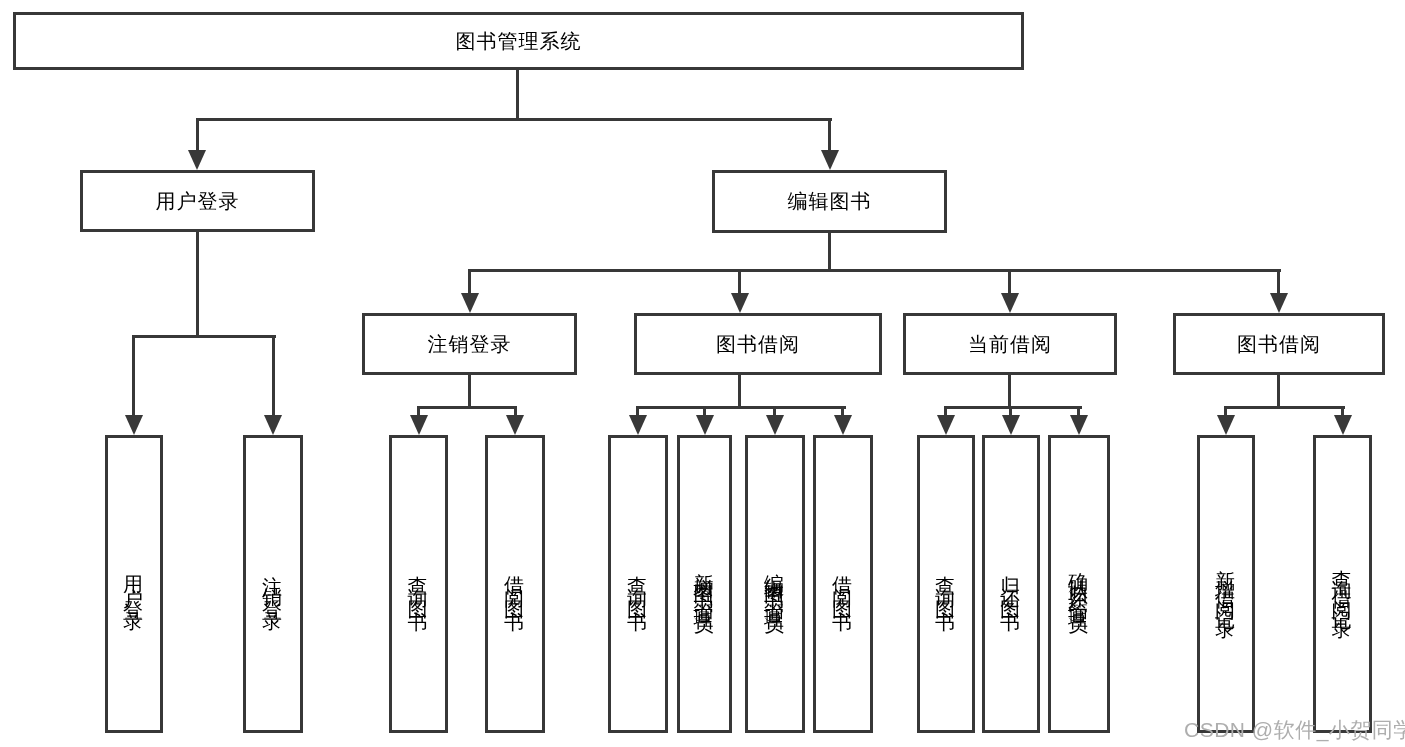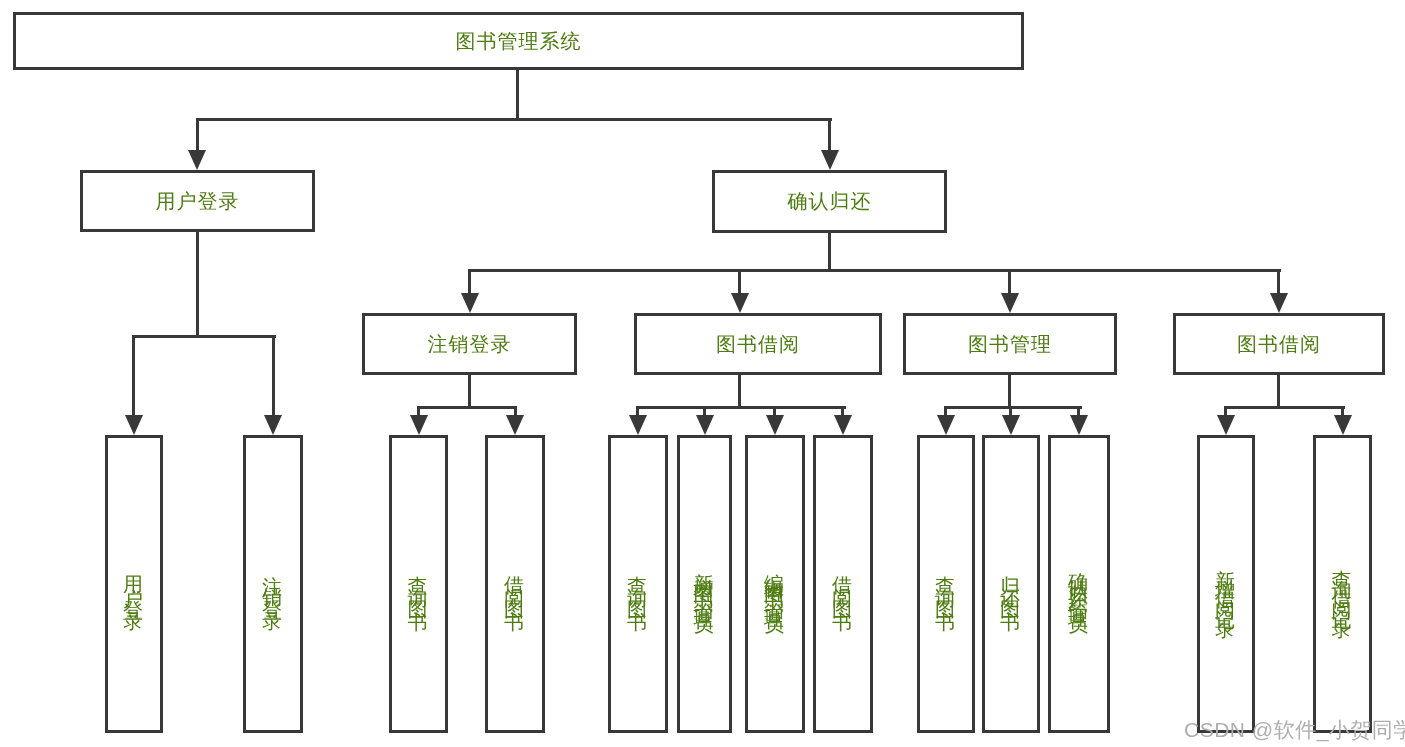--- a/index.html
+++ b/index.html
@@ -9,21 +9,21 @@
     height: 747px;
     background: #ffffff;
     font-family: "Liberation Sans", "DejaVu Sans", sans-serif;
     overflow: hidden;
   }
   .node {
     position: absolute;
     box-sizing: border-box;
     background: #ffffff;
     border: 3px solid #383838;
-    color: #4d7c0f;
+    color: #000000;
     display: flex;
     align-items: center;
     justify-content: center;
     font-size: 20px;
     letter-spacing: 1px;
     text-align: center;
   }
   .vnode {
     writing-mode: vertical-rl;
     text-orientation: mixed;
@@ -60,21 +60,21 @@
   <div class="node" style="left:13px; top:12px; width:1011px; height:58px;">图书管理系统</div>
 
   <div class="vline" style="left:516px; top:70px; height:50px;"></div>
   <div class="hline" style="left:196px; top:118px; width:636px;"></div>
   <div class="vline" style="left:196px; top:118px; height:35px;"></div>
   <div class="arrow" style="left:188px; top:150px;"></div>
   <div class="vline" style="left:828px; top:118px; height:35px;"></div>
   <div class="arrow" style="left:821px; top:150px;"></div>
 
   <div class="node" style="left:80px; top:170px; width:235px; height:62px;">用户登录</div>
-  <div class="node" style="left:712px; top:170px; width:235px; height:63px;">确认归还</div>
+  <div class="node" style="left:712px; top:170px; width:235px; height:63px;">编辑图书</div>
 
   <div class="vline" style="left:196px; top:232px; height:105px;"></div>
   <div class="hline" style="left:132px; top:335px; width:144px;"></div>
   <div class="vline" style="left:132px; top:335px; height:83px;"></div>
   <div class="arrow" style="left:125px; top:415px;"></div>
   <div class="vline" style="left:272px; top:335px; height:83px;"></div>
   <div class="arrow" style="left:264px; top:415px;"></div>
 
   <div class="vline" style="left:828px; top:233px; height:39px;"></div>
   <div class="hline" style="left:468px; top:269px; width:813px;"></div>
@@ -82,21 +82,21 @@
   <div class="arrow" style="left:461px; top:293px;"></div>
   <div class="vline" style="left:738px; top:269px; height:27px;"></div>
   <div class="arrow" style="left:731px; top:293px;"></div>
   <div class="vline" style="left:1008px; top:269px; height:27px;"></div>
   <div class="arrow" style="left:1001px; top:293px;"></div>
   <div class="vline" style="left:1277px; top:269px; height:27px;"></div>
   <div class="arrow" style="left:1270px; top:293px;"></div>
 
   <div class="node" style="left:362px; top:313px; width:215px; height:62px;">注销登录</div>
   <div class="node" style="left:634px; top:313px; width:248px; height:62px;">图书借阅</div>
-  <div class="node" style="left:903px; top:313px; width:214px; height:62px;">图书管理</div>
+  <div class="node" style="left:903px; top:313px; width:214px; height:62px;">当前借阅</div>
   <div class="node" style="left:1173px; top:313px; width:212px; height:62px;">图书借阅</div>
 
   <div class="vline" style="left:468px; top:375px; height:33px;"></div>
   <div class="hline" style="left:417px; top:406px; width:100px;"></div>
   <div class="vline" style="left:417px; top:406px; height:12px;"></div>
   <div class="arrow" style="left:410px; top:415px;"></div>
   <div class="vline" style="left:514px; top:406px; height:12px;"></div>
   <div class="arrow" style="left:506px; top:415px;"></div>
 
   <div class="vline" style="left:738px; top:375px; height:33px;"></div>

